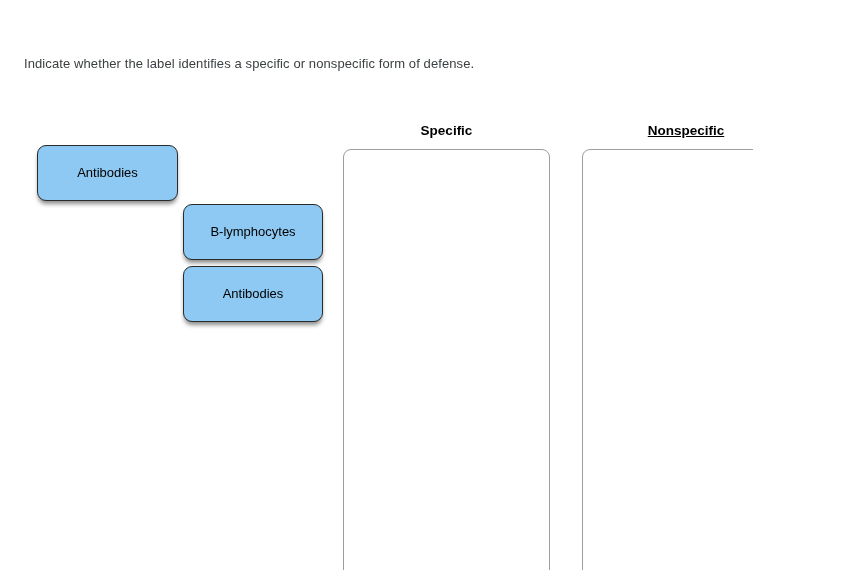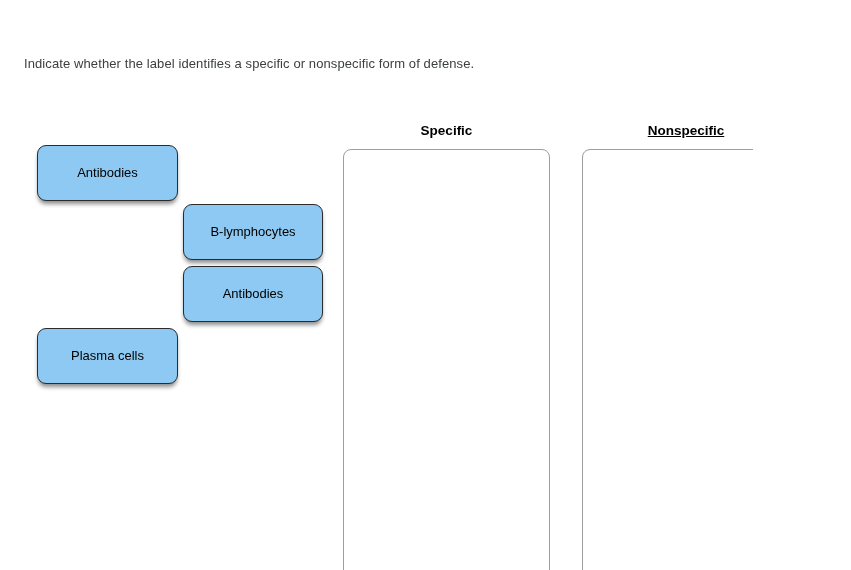--- a/index.html
+++ b/index.html
@@ -84,21 +84,20 @@
   <div class="instruction">Indicate whether the label identifies a specific or nonspecific form of defense.</div>
 
   <div class="chip c1 r1">Antibodies</div>
 
 
   <div class="chip c2 r2">B-lymphocytes</div>
 
 
   <div class="chip c2 r3">Antibodies</div>
 
-  <div class="chip c1 r4">Plasma cells</div>
 
 
   <div class="zone-header specific">Specific</div>
 
   <div class="zone-header nonspecific">Nonspecific</div>
 
   <div class="dropzone specific"></div>
 
   <div class="dropzone nonspecific"></div>
 

